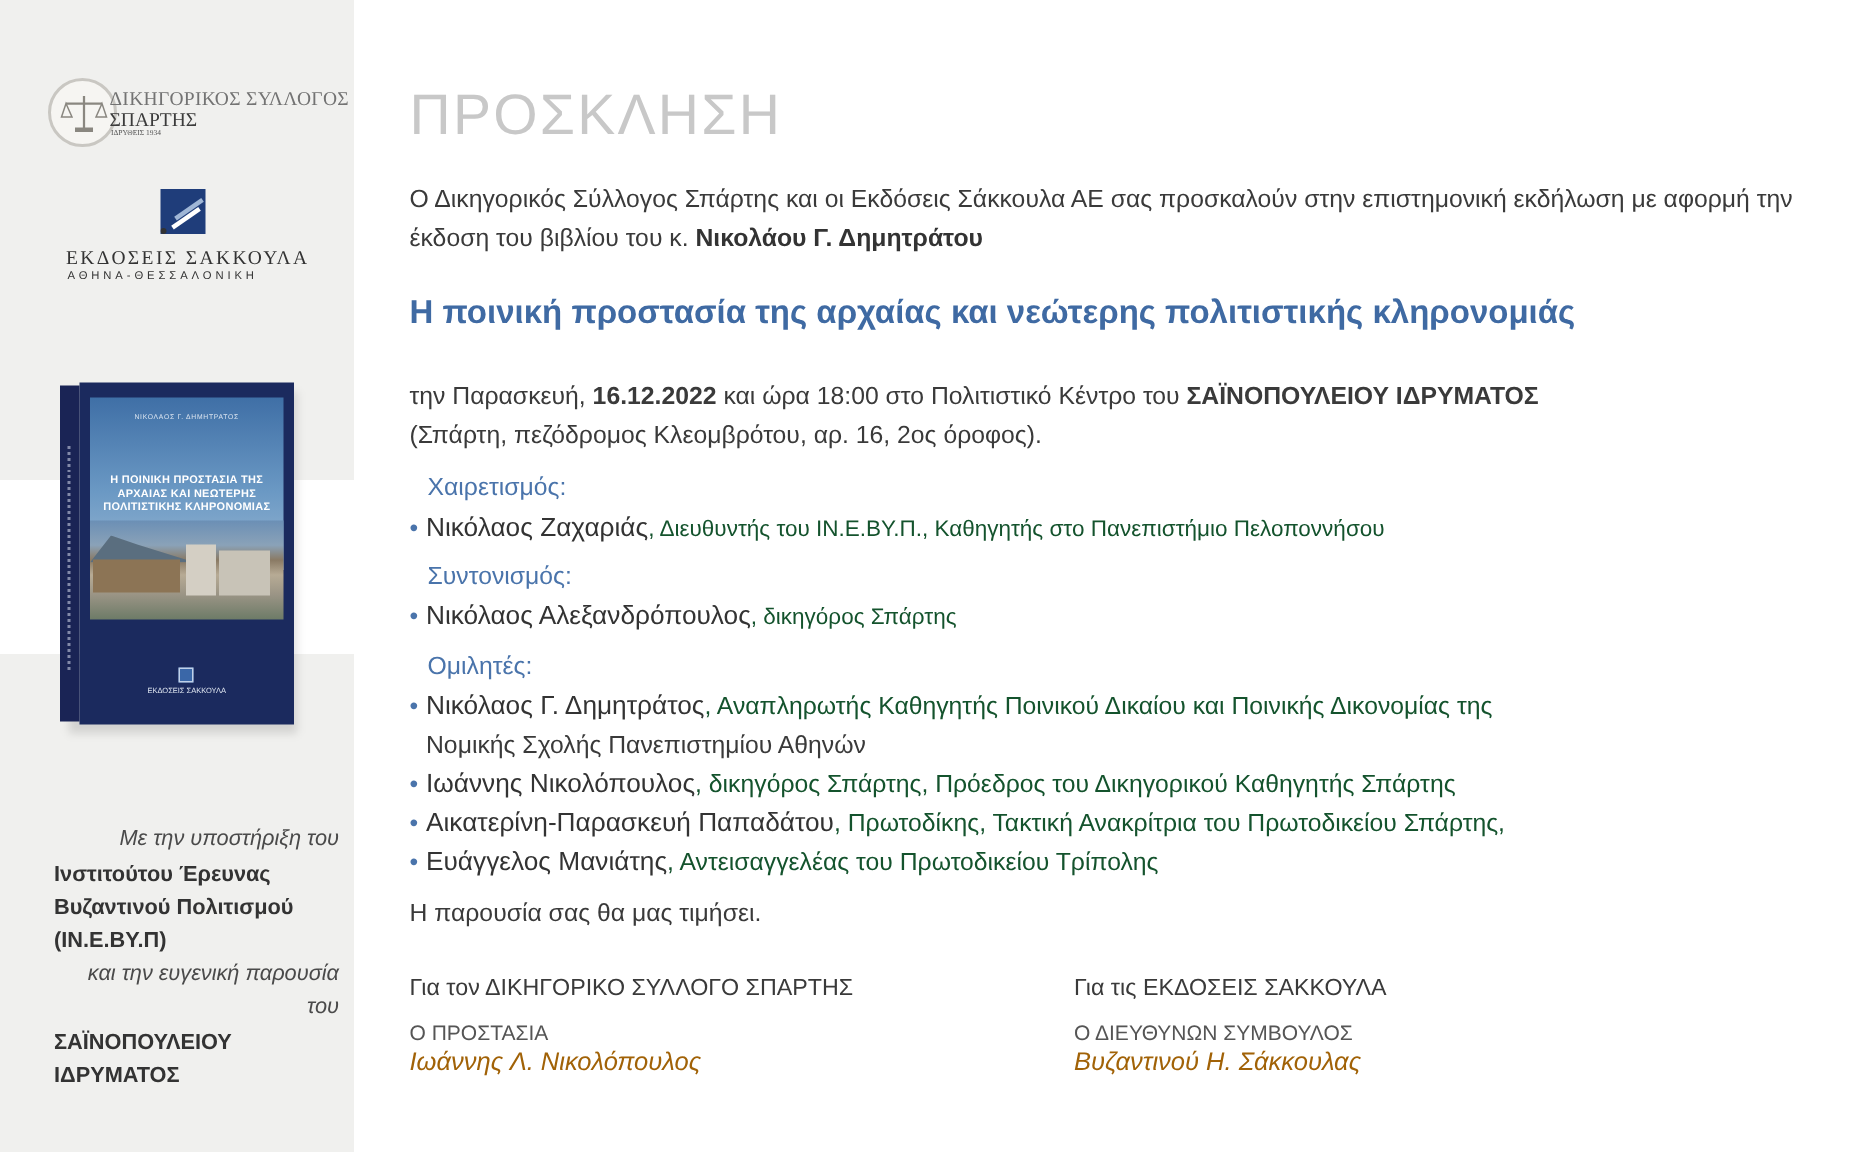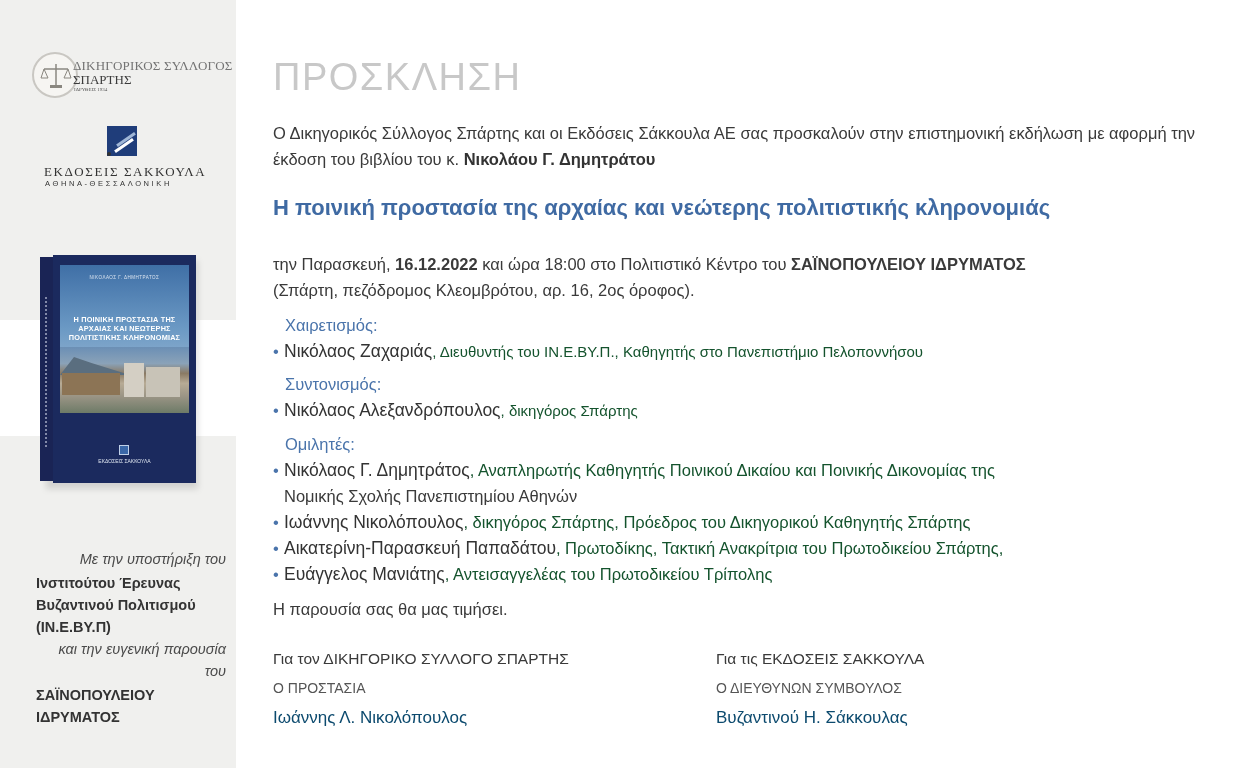--- a/index.html
+++ b/index.html
@@ -58,21 +58,21 @@
   .section-label { position: absolute; left: 0; font-size: 16.5px; color: #4a74ab; margin-left: 12px; }
   .person { position: absolute; left: 0; font-size: 16.5px; color: #3a3a3a; white-space: nowrap; line-height: 26px; }
   .person .bullet { color: #4a74ab; display: inline-block; width: 11px; }
   .person .pname { font-size: 17.5px; color: #333; }
   .person .role { font-size: 15px; color: #14532d; }
   .person .cont { display: block; padding-left: 11px; }
   .closing { position: absolute; left: 0; top: 600px; font-size: 16.5px; color: #3a3a3a; }
   .sig { position: absolute; top: 650px; }
   .sig .org { font-size: 15.5px; color: #3a3a3a; white-space: nowrap; }
   .sig .role { font-size: 14px; color: #555; margin-top: 12px; white-space: nowrap; }
-  .sig .signer { font-size: 17px; color: #0c4a6e; margin-top: 12px; white-space: nowrap; }
+  .sig .signer { font-size: 17px; color: #a16207; margin-top: 2px; white-space: nowrap; font-style: italic; }
 </style>
 </head>
 <body>
 
 <div class="sidebar">
   <div class="white-band"></div>
 
   <div class="logo-dss">
     <div class="seal">
       <svg width="32" height="30" viewBox="0 0 32 30">

